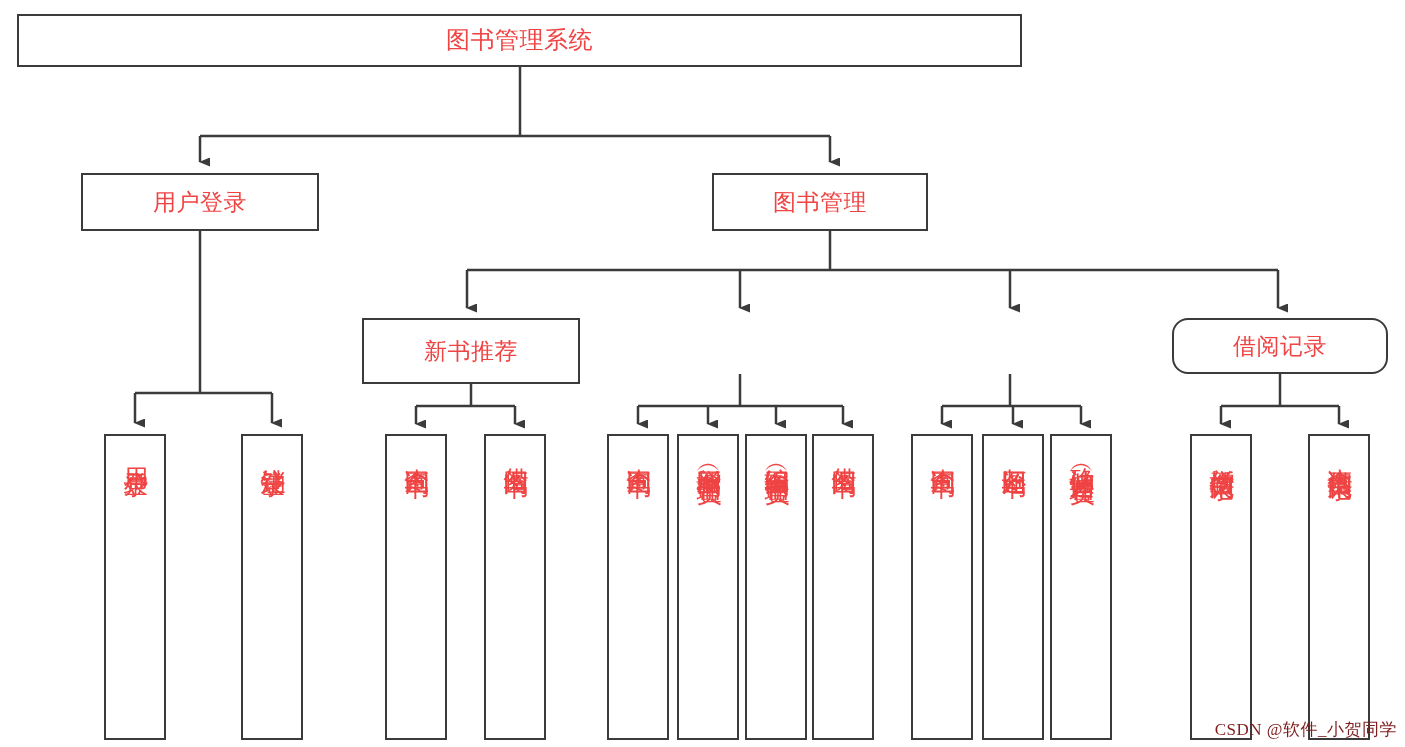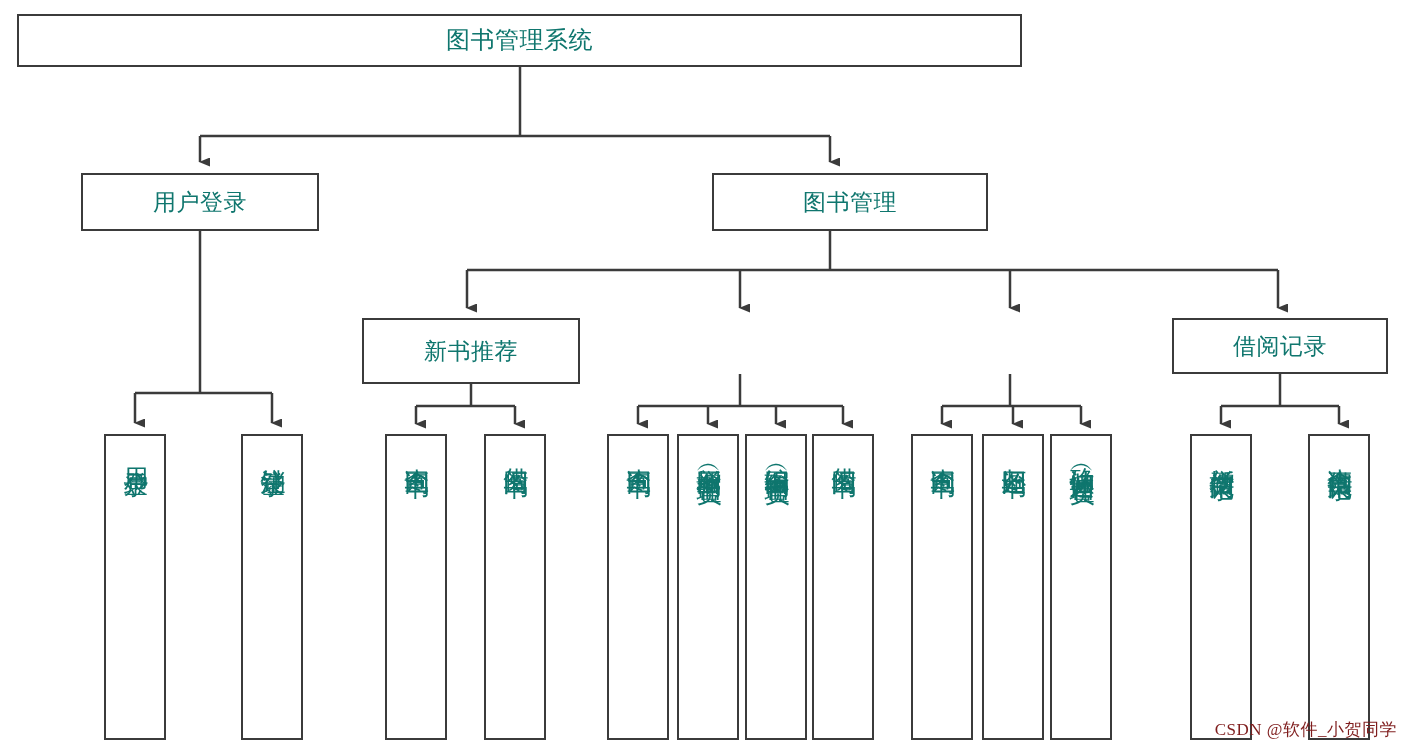--- a/index.html
+++ b/index.html
@@ -27,21 +27,21 @@
     pointer-events: none;
   }
   .node {
     position: absolute;
     box-sizing: border-box;
     background: #ffffff;
     border: 2px solid #3b3b3b;
     display: flex;
     align-items: center;
     justify-content: center;
-    color: #0f766e;
+    color: #ef4444;
   }
   .node-label {
     display: block;
     text-align: center;
     line-height: 1.22;
     letter-spacing: 0.5px;
   }
   .node.horizontal .node-label {
     writing-mode: horizontal-tb;
     font-size: 23px;
@@ -129,28 +129,28 @@
     </g>
   </svg>
 
   <div class="node horizontal root" style="left:17px; top:14px; width:1005px; height:53px;">
     <span class="node-label">图书管理系统</span>
   </div>
 
   <div class="node horizontal" style="left:81px; top:173px; width:238px; height:58px;">
     <span class="node-label">用户登录</span>
   </div>
-  <div class="node horizontal" style="left:712px; top:173px; width:276px; height:58px;">
+  <div class="node horizontal" style="left:712px; top:173px; width:216px; height:58px;">
     <span class="node-label">图书管理</span>
   </div>
 
   <div class="node horizontal" style="left:362px; top:318px; width:218px; height:66px;">
     <span class="node-label">新书推荐</span>
   </div>
-  <div class="node horizontal" style="left:1172px; top:318px; width:216px; height:56px;">
+  <div class="node horizontal" style="left:1172px; top:318px; width:216px; height:56px;border-radius:16px;">
     <span class="node-label">借阅记录</span>
   </div>
 
   <div id="leaf-container">
       <div class="node leaf" style="left: 104px; top: 434px; width: 62px; height: 306px;">
         <span class="node-label">用户登录</span>
       </div>
       <div class="node leaf" style="left: 241px; top: 434px; width: 62px; height: 306px;">
         <span class="node-label">注销登录</span>
       </div>

